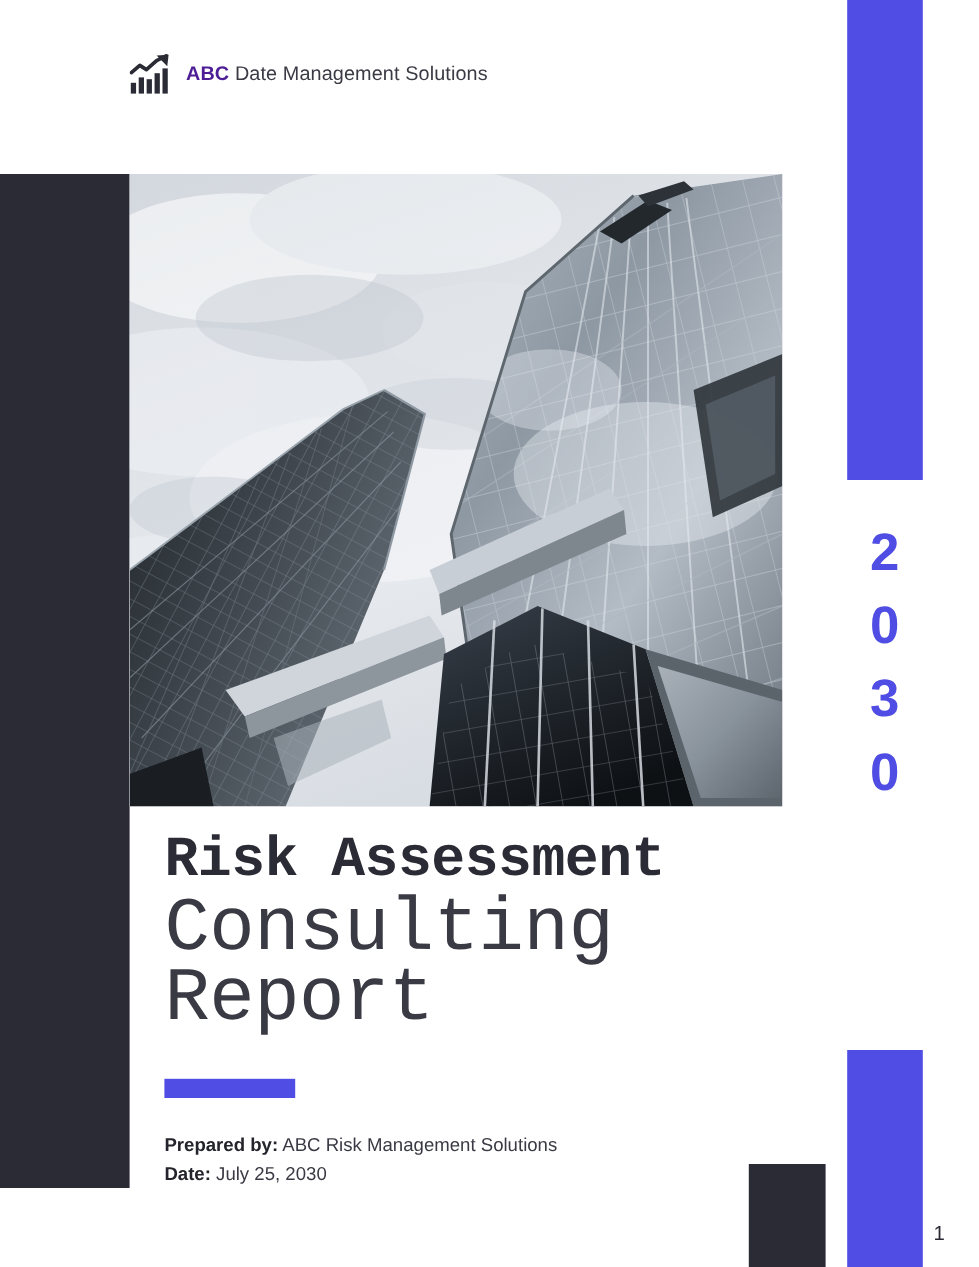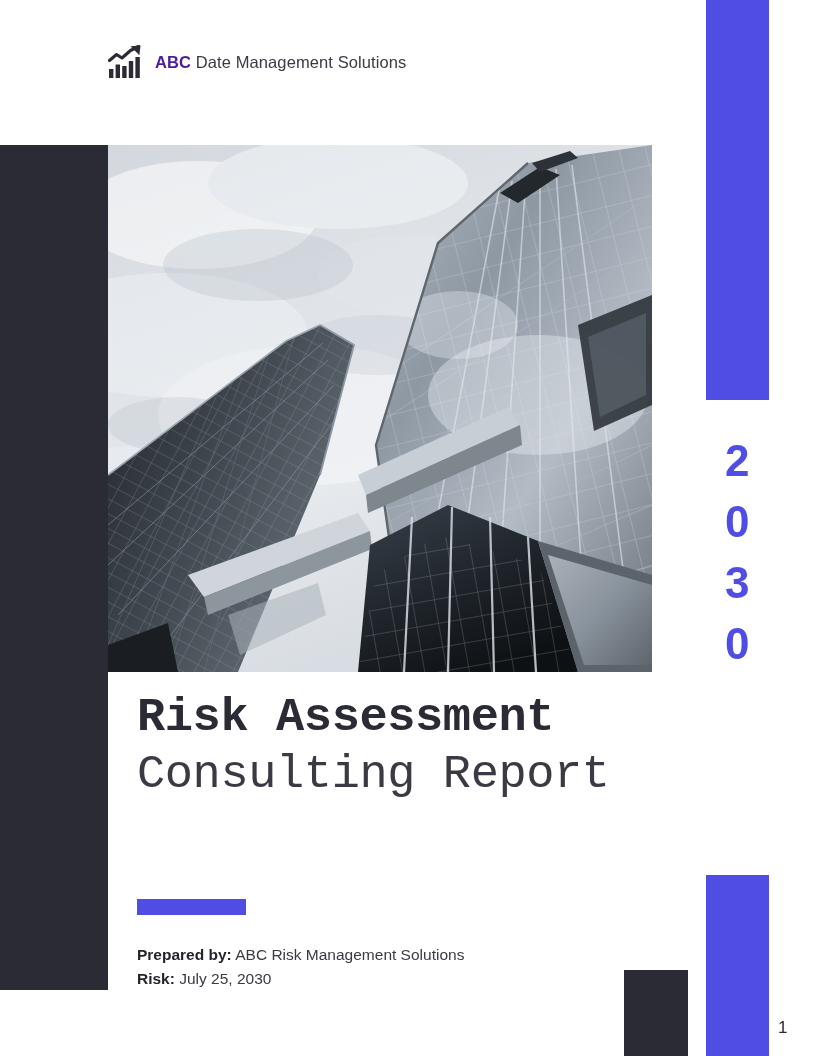--- a/index.html
+++ b/index.html
@@ -110,21 +110,21 @@
   }
   .title-main {
     font-size: 47px;
     font-weight: bold;
     color: #2b2b35;
     line-height: 56px;
     letter-spacing: -0.4px;
     margin: 0;
   }
   .title-sub {
-    font-size: 47px;
+    font-size: 63px;
     font-weight: normal;
     color: #3a3a44;
     line-height: 58px;
     letter-spacing: -0.4px;
     margin: 0;
   }
 
   
   .accent-rule {
     position: absolute;
@@ -367,19 +367,19 @@
   <div class="title-sub">Consulting Report</div>
 </div>
 
 <div class="accent-rule"></div>
 
 <div class="meta-block">
   <div class="meta-row">
     <span class="meta-label">Prepared by:</span><span> ABC Risk Management Solutions</span>
   </div>
   <div class="meta-row">
-    <span class="meta-label">Risk:</span><span> July 25, 2030</span>
+    <span class="meta-label">Date:</span><span> July 25, 2030</span>
   </div>
 </div>
 
 <div class="bottom-dark-block"></div>
 
 <div class="page-number">1</div>
 
 </body></html>

